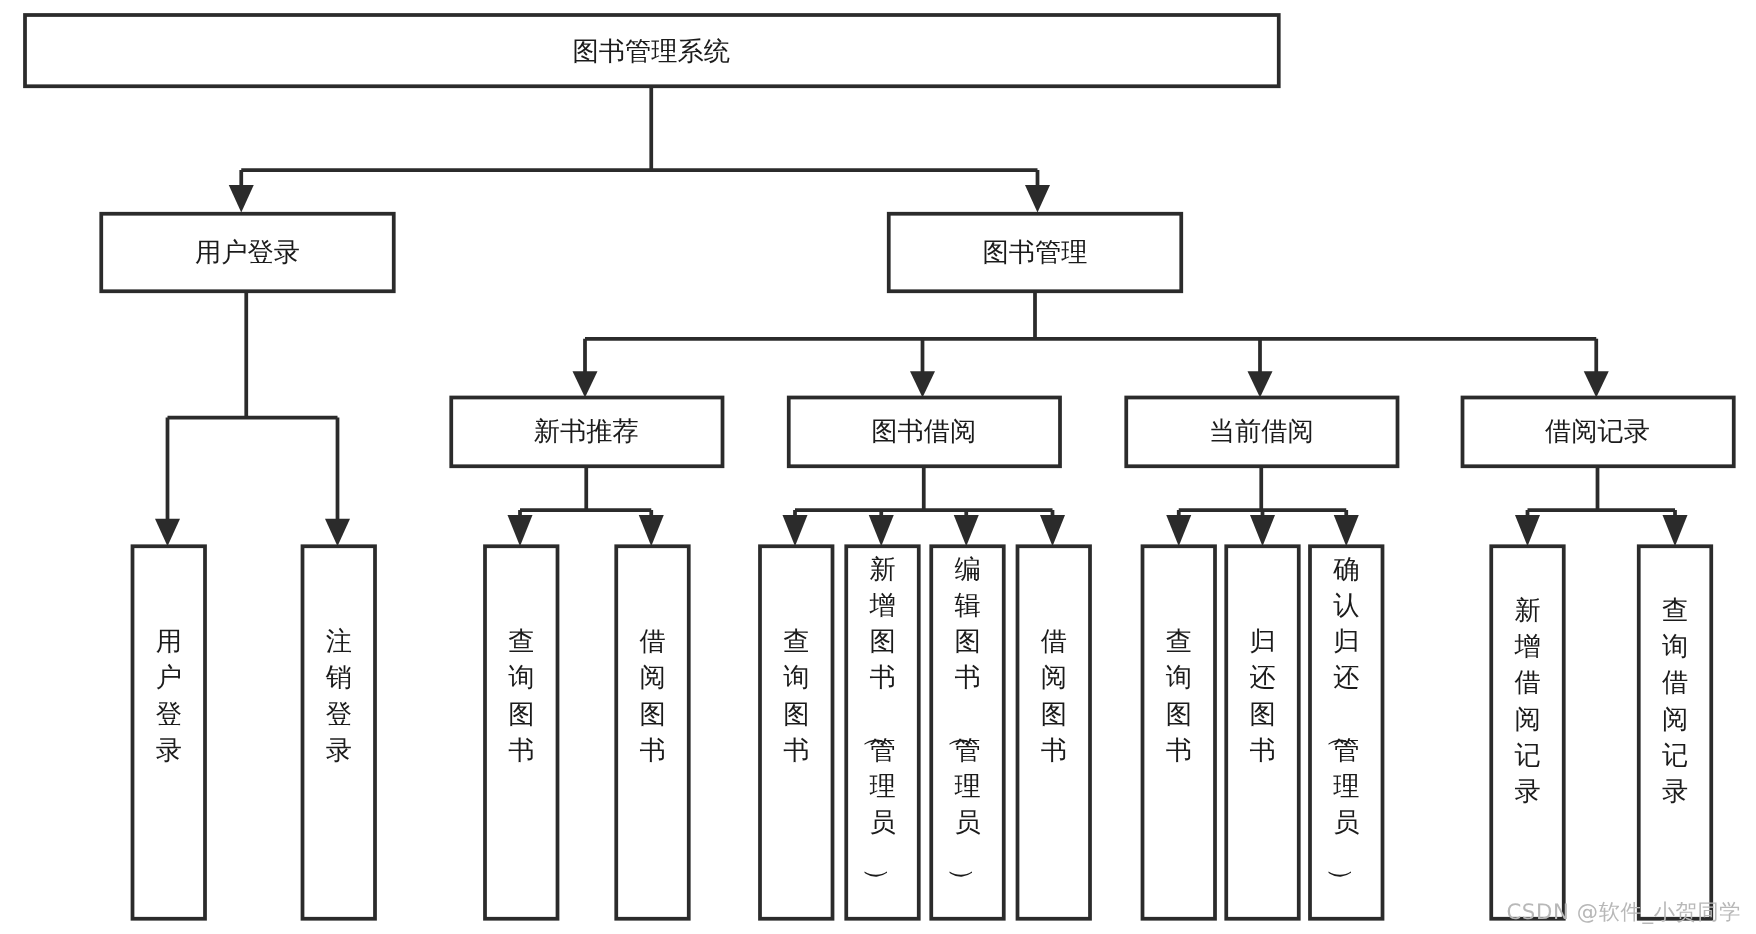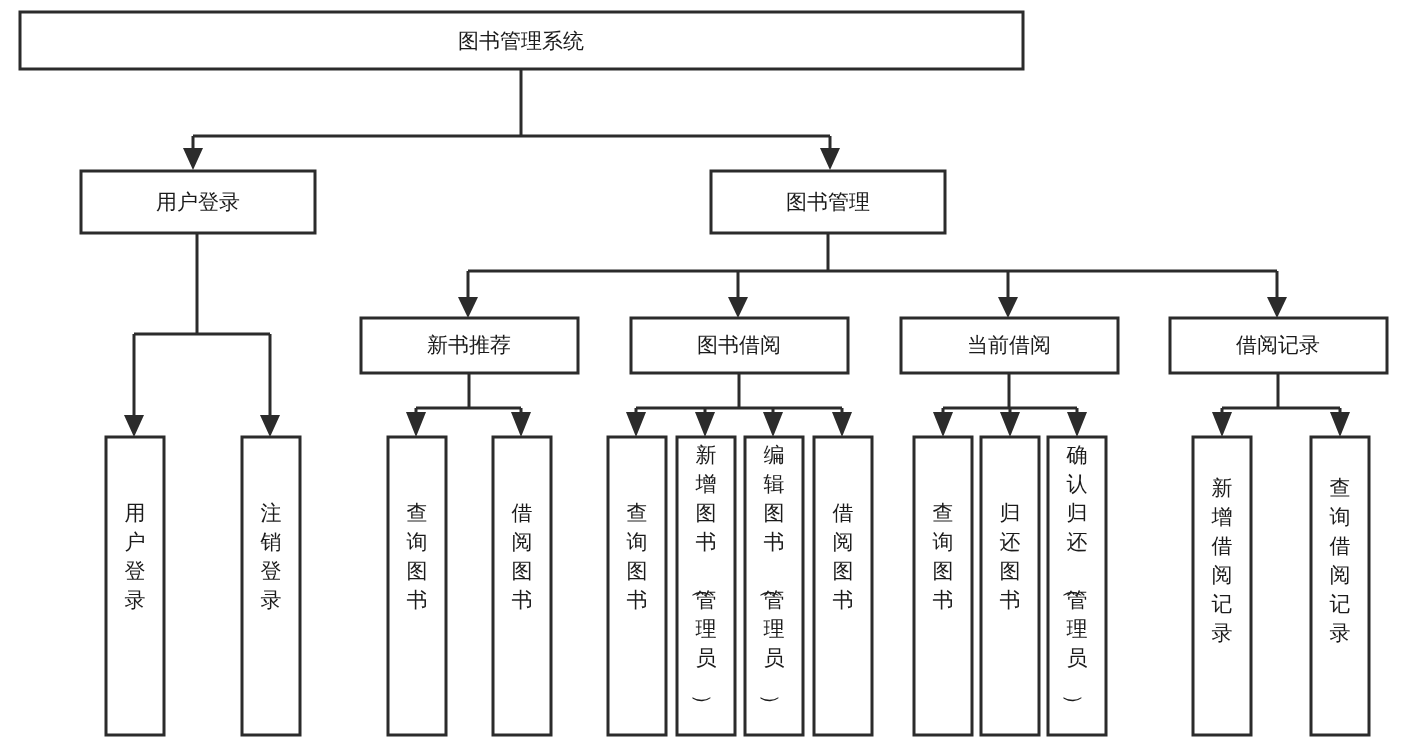--- a/index.html
+++ b/index.html
@@ -219,13 +219,14 @@
       <rect class="node-box" x="1193" y="437" width="58" height="298"></rect>
       <text class="node-label-v" x="1222" y="495"><tspan x="1222" y="495">新</tspan><tspan x="1222" y="524">增</tspan><tspan x="1222" y="553">借</tspan><tspan x="1222" y="582">阅</tspan><tspan x="1222" y="611">记</tspan><tspan x="1222" y="640">录</tspan></text>
     </g>
     <g>
       <rect class="node-box" x="1311" y="437" width="58" height="298"></rect>
       <text class="node-label-v" x="1340" y="495"><tspan x="1340" y="495">查</tspan><tspan x="1340" y="524">询</tspan><tspan x="1340" y="553">借</tspan><tspan x="1340" y="582">阅</tspan><tspan x="1340" y="611">记</tspan><tspan x="1340" y="640">录</tspan></text>
     </g>
 
   </svg>
 
+  <div class="watermark-text">CSDN @软件_小贺同学</div>
 </div>
 
 </body></html>

